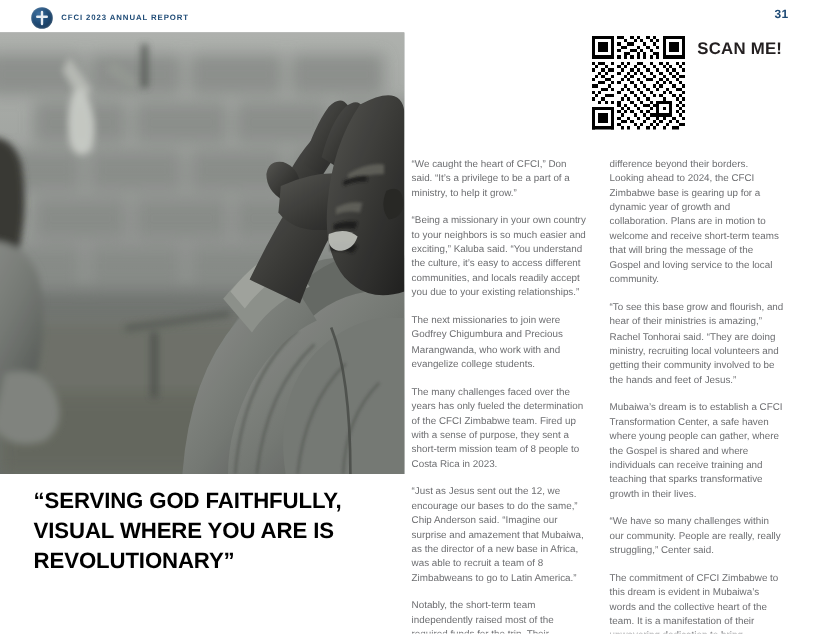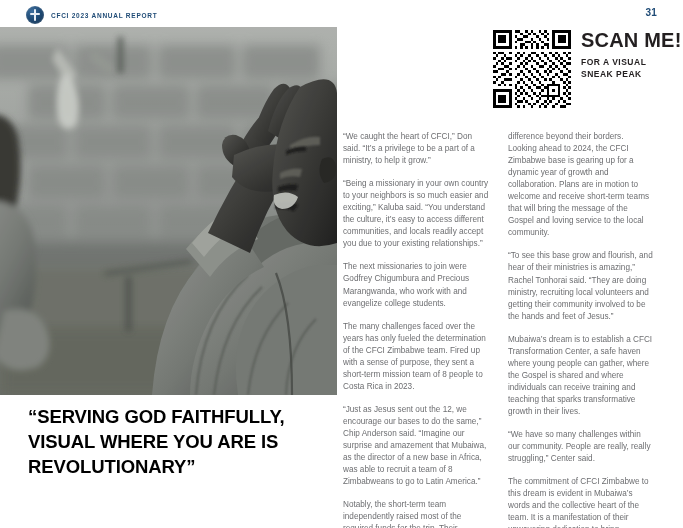--- a/index.html
+++ b/index.html
@@ -103,21 +103,21 @@
     gap: 10px;
   }
   .qr {
     width: 78px; height: 78px;
     flex: 0 0 auto;
     background: #ffffff;
   }
   .qr svg { display: block; }
   .scan-copy { padding-top: 2px; }
   .scan-title {
-    font-size: 20px;
+    font-size: 14px;
     font-weight: bold;
     color: #231f20;
     letter-spacing: 0.2px;
     line-height: 17px;
     margin: 0 0 7px 0;
   }
   .scan-sub {
     font-size: 8.5px;
     font-weight: bold;
     color: #231f20;
@@ -571,24 +571,20 @@
           <rect x="17" y="28" width="1" height="1"></rect>
         <rect x="19" y="28" width="1" height="1"></rect>
           <rect x="22" y="28" width="1" height="1"></rect>
         <rect x="25" y="28" width="1" height="1"></rect>
           <rect x="26" y="28" width="1" height="1"></rect>
       </g>
     </svg>
   </div>
   <div class="scan-copy">
     <div class="scan-title">SCAN ME!</div>
-    <div class="scan-sub">
-      <span>FOR A VISUAL</span>
-      <span>SNEAK PEAK</span>
-    </div>
   </div>
 </div>
 
 <div class="col col-1">
   <p>“We caught the heart of CFCI,” Don said. “It’s a privilege to be a part of a ministry, to help it grow.”</p>
   <p>“Being a missionary in your own country to your neighbors is so much easier and exciting,” Kaluba said. “You understand the culture, it’s easy to access different communities, and locals readily accept you due to your existing relationships.”</p>
   <p>The next missionaries to join were Godfrey Chigumbura and Precious Marangwanda, who work with and evangelize college students.</p>
   <p>The many challenges faced over the years has only fueled the determination of the CFCI Zimbabwe team. Fired up with a sense of purpose, they sent a short-term mission team of 8 people to Costa Rica in 2023.</p>
   <p>“Just as Jesus sent out the 12, we encourage our bases to do the same,” Chip Anderson said. “Imagine our surprise and amazement that Mubaiwa, as the director of a new base in Africa, was able to recruit a team of 8 Zimbabweans to go to Latin America.”</p>
   <p>Notably, the short-term team independently raised most of the required funds for the trip. Their fundraising efforts demonstrated their resilience and collective drive toward realizing their goal of making a</p>

